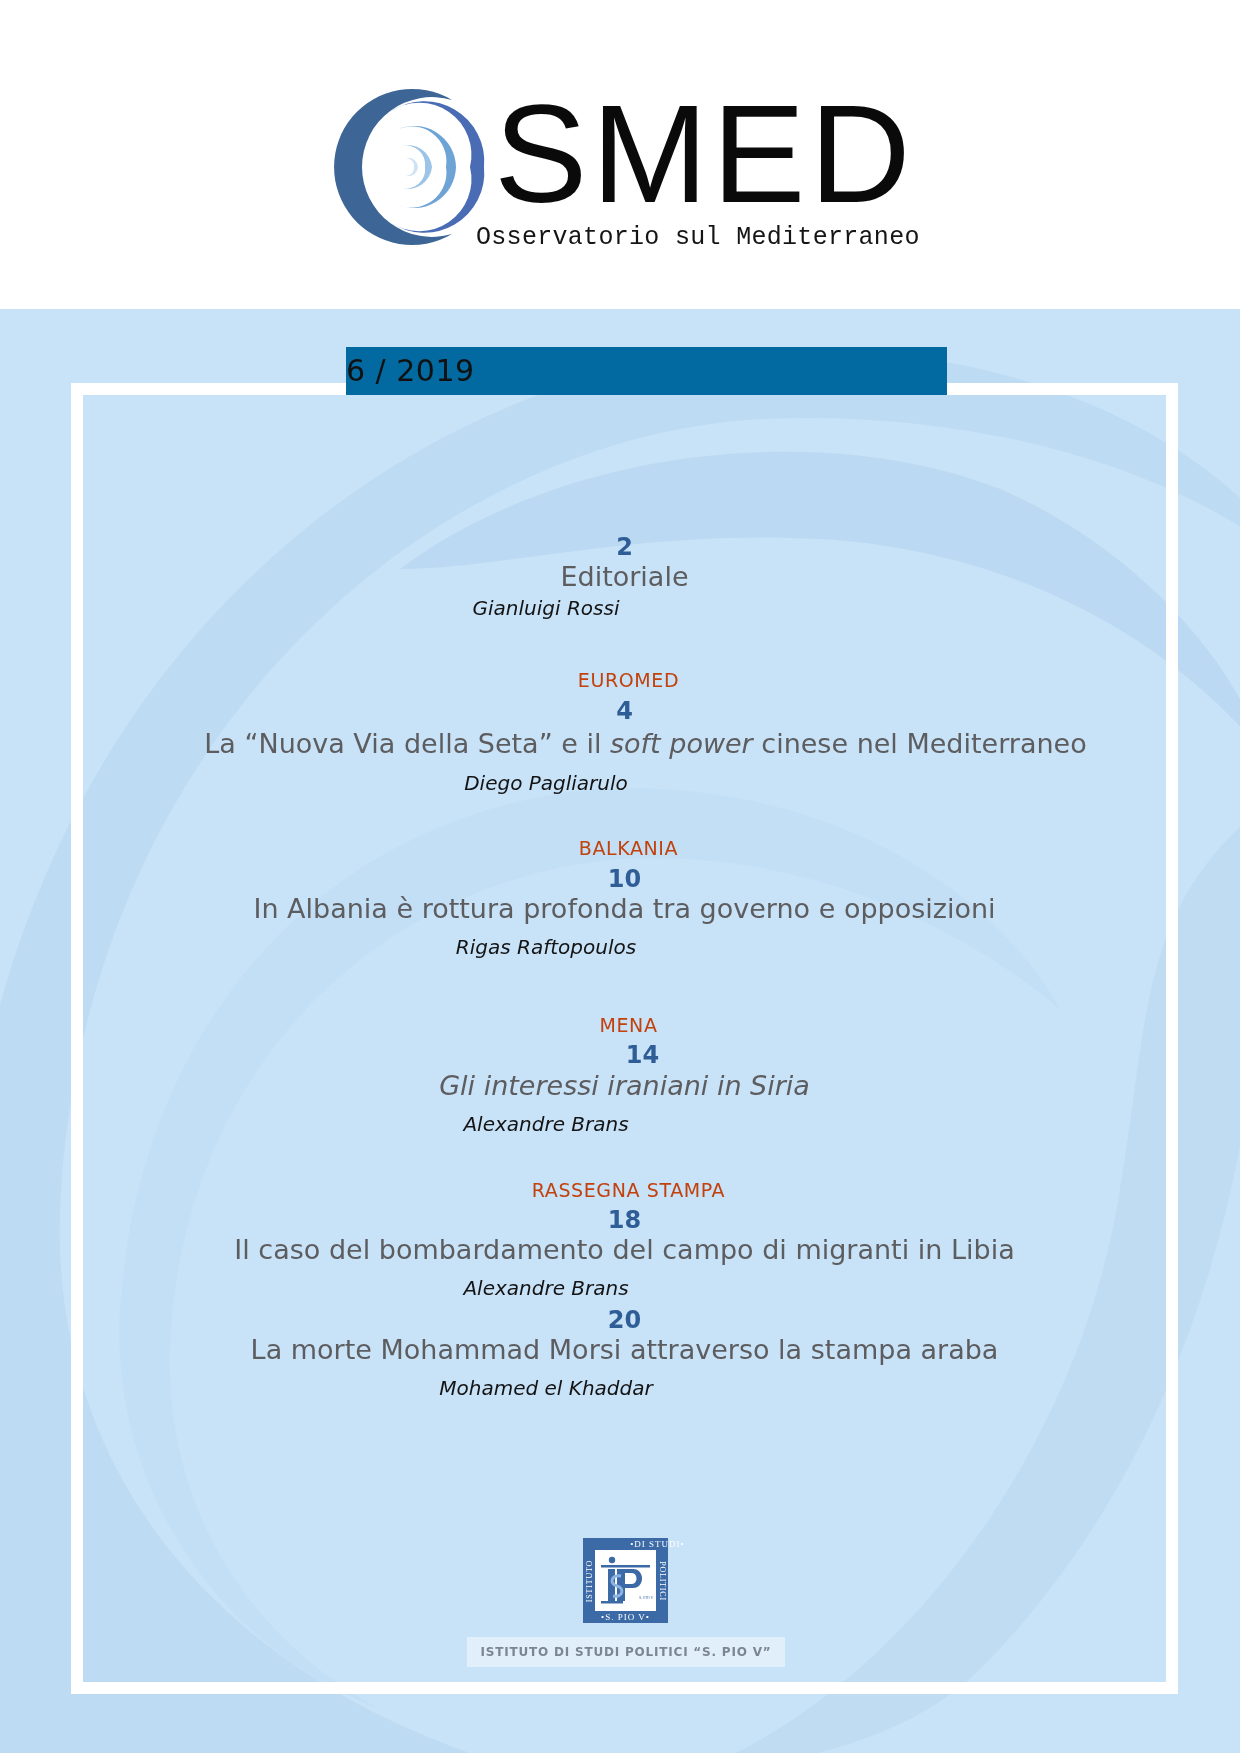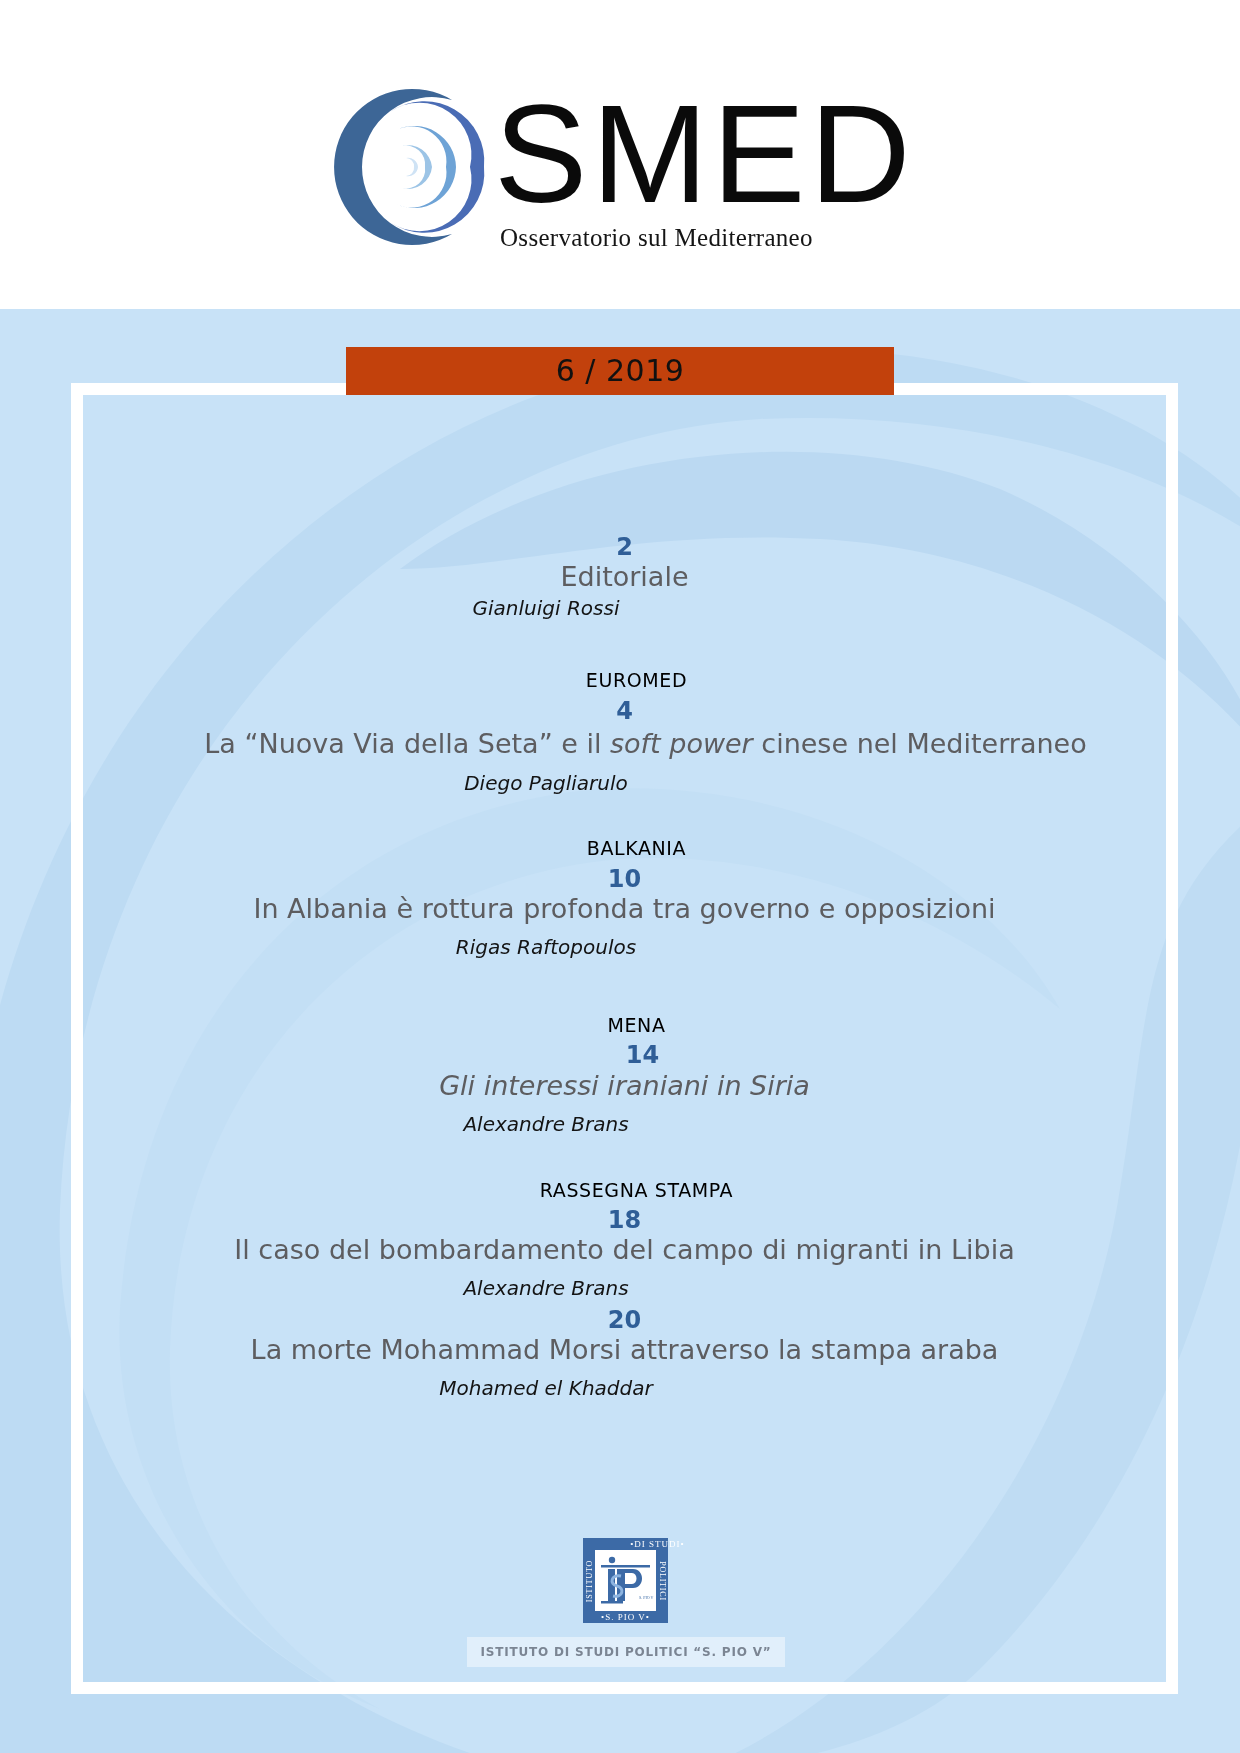--- a/index.html
+++ b/index.html
@@ -13,47 +13,47 @@
     background: #ffffff;
   }
   .logo-mark { position: absolute; left: 334px; top: 86px; width: 160px; height: 162px; }
   .wordmark {
     position: absolute; left: 494px; top: 84px;
     font-family: "Liberation Sans", sans-serif;
     font-size: 140px; line-height: 140px; color: #0a0a0a;
     letter-spacing: 4px; font-weight: 400;
   }
   .tagline {
-    position: absolute; left: 500px; top: 222px;
-    font-family: Liberation Serif, serif;
+    position: absolute; left: 476px; top: 222px;
+    font-family: Liberation Mono, monospace;
     font-size: 25px; line-height: 32px; color: #151515; letter-spacing: 0.3px;
   }
   .bg {
     position: absolute; left: 0; top: 309px; width: 1240px; height: 1444px;
     background: #c8e2f7; overflow: hidden;
   }
   .bg svg { position: absolute; left: 0; top: 0; }
   .frame {
     position: absolute; left: 71px; top: 383px; width: 1083px; height: 1287px;
     border: 12px solid #ffffff;
   }
   .issue-tab {
-    position: absolute; left: 346px; top: 347px; width: 548px; height: 48px;
-    background: #c2410c; text-align: center;
+    position: absolute; left: 346px; top: 347px; width: 601px; height: 48px;
+    background: #0369a1; 
   }
   .issue-tab span {
     font-family: "DejaVu Sans", sans-serif;
     font-size: 30px; line-height: 48px; color: #111111; letter-spacing: 0.5px;
   }
   .toc {
     position: absolute; left: 83px; top: 395px; width: 1083px; text-align: center;
   }
   .section-label {
-    position: absolute; left: 12px; width: 1083px;
-    font-family: "DejaVu Sans", sans-serif; font-size: 19px; color: #000000;
+    position: absolute; left: 4px; width: 1083px;
+    font-family: "DejaVu Sans", sans-serif; font-size: 19px; color: #c2410c;
     letter-spacing: 0.6px; line-height: 24px;
   }
   .page-num {
     position: absolute; left: 0; width: 1083px;
     font-family: "DejaVu Sans", sans-serif; font-weight: bold; font-size: 24px;
     color: #2f5e97; line-height: 28px;
   }
   .title {
     position: absolute; left: 0; width: 1083px;
     font-family: "DejaVu Sans", sans-serif; font-size: 27px; color: #5d5d60;

